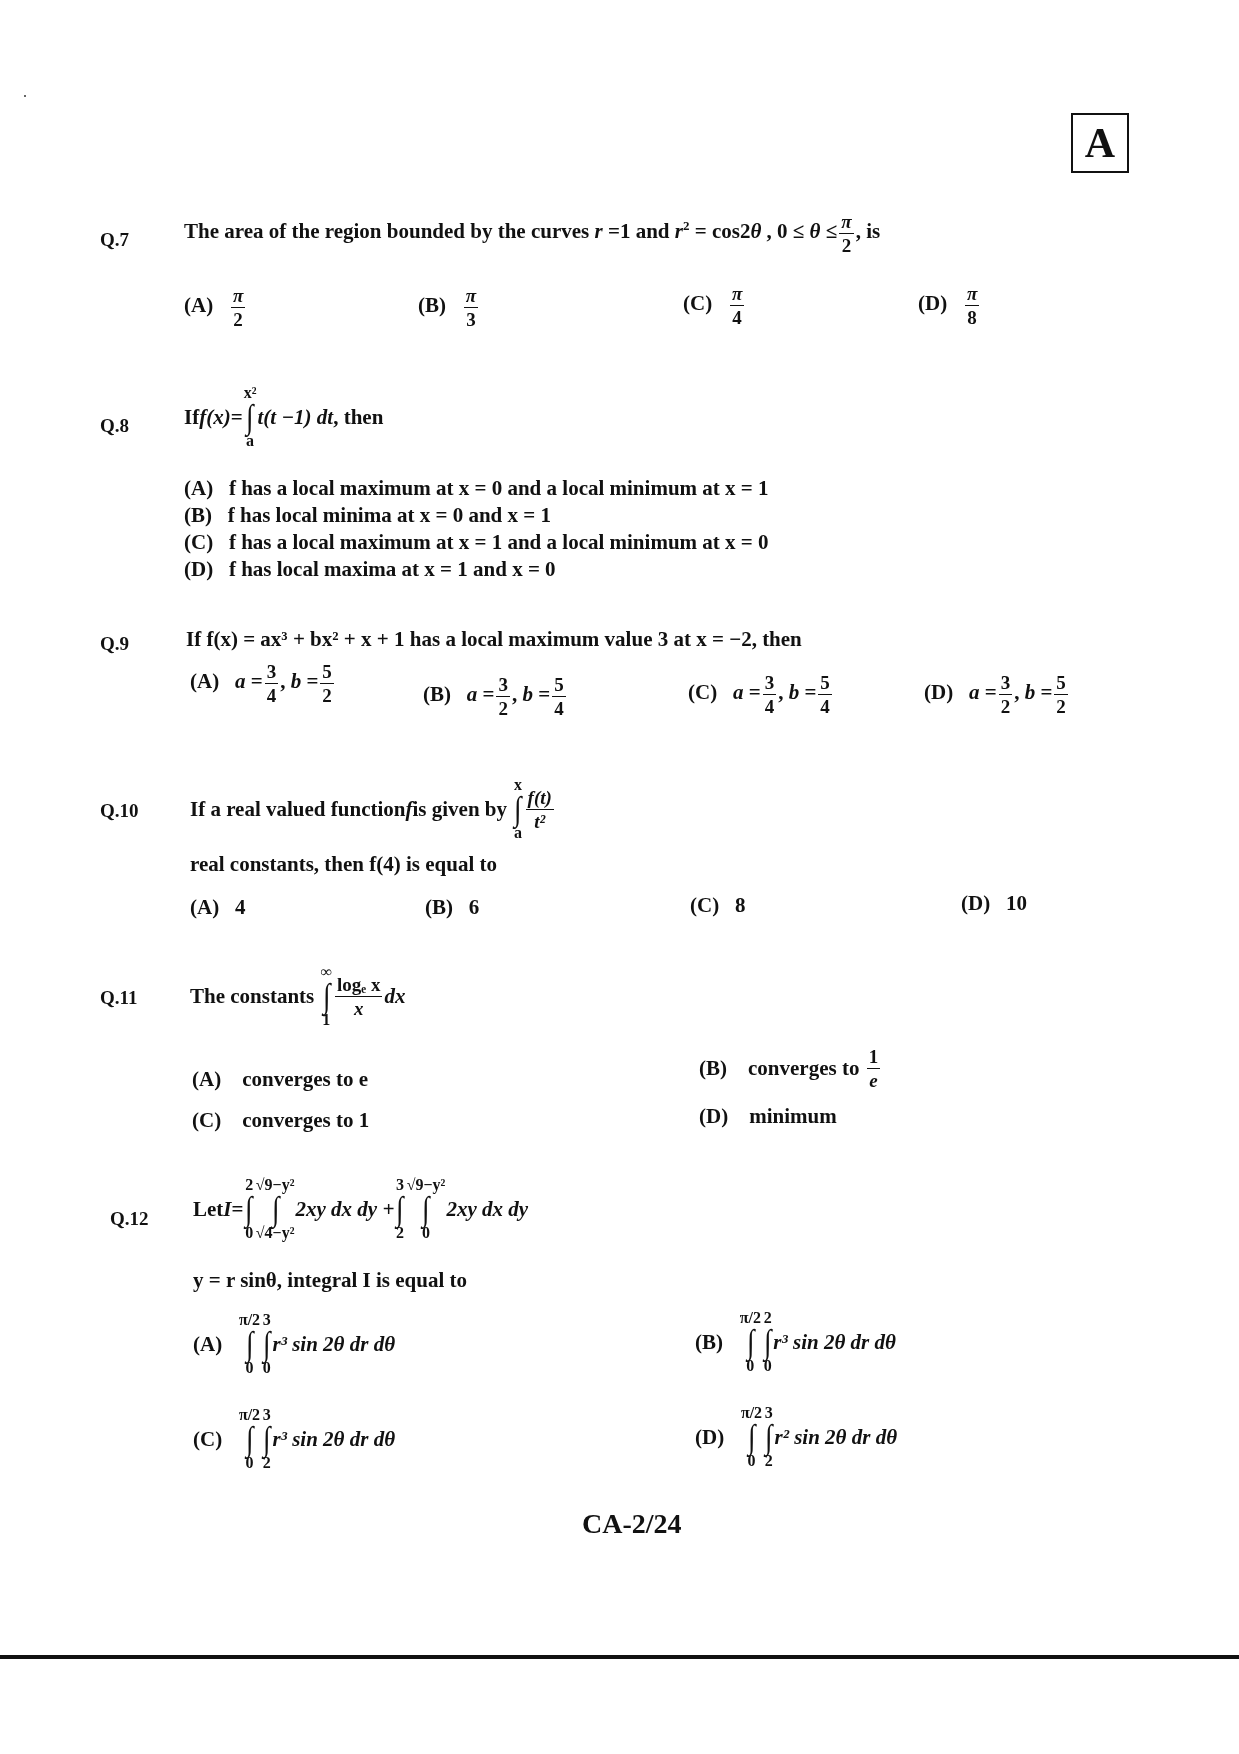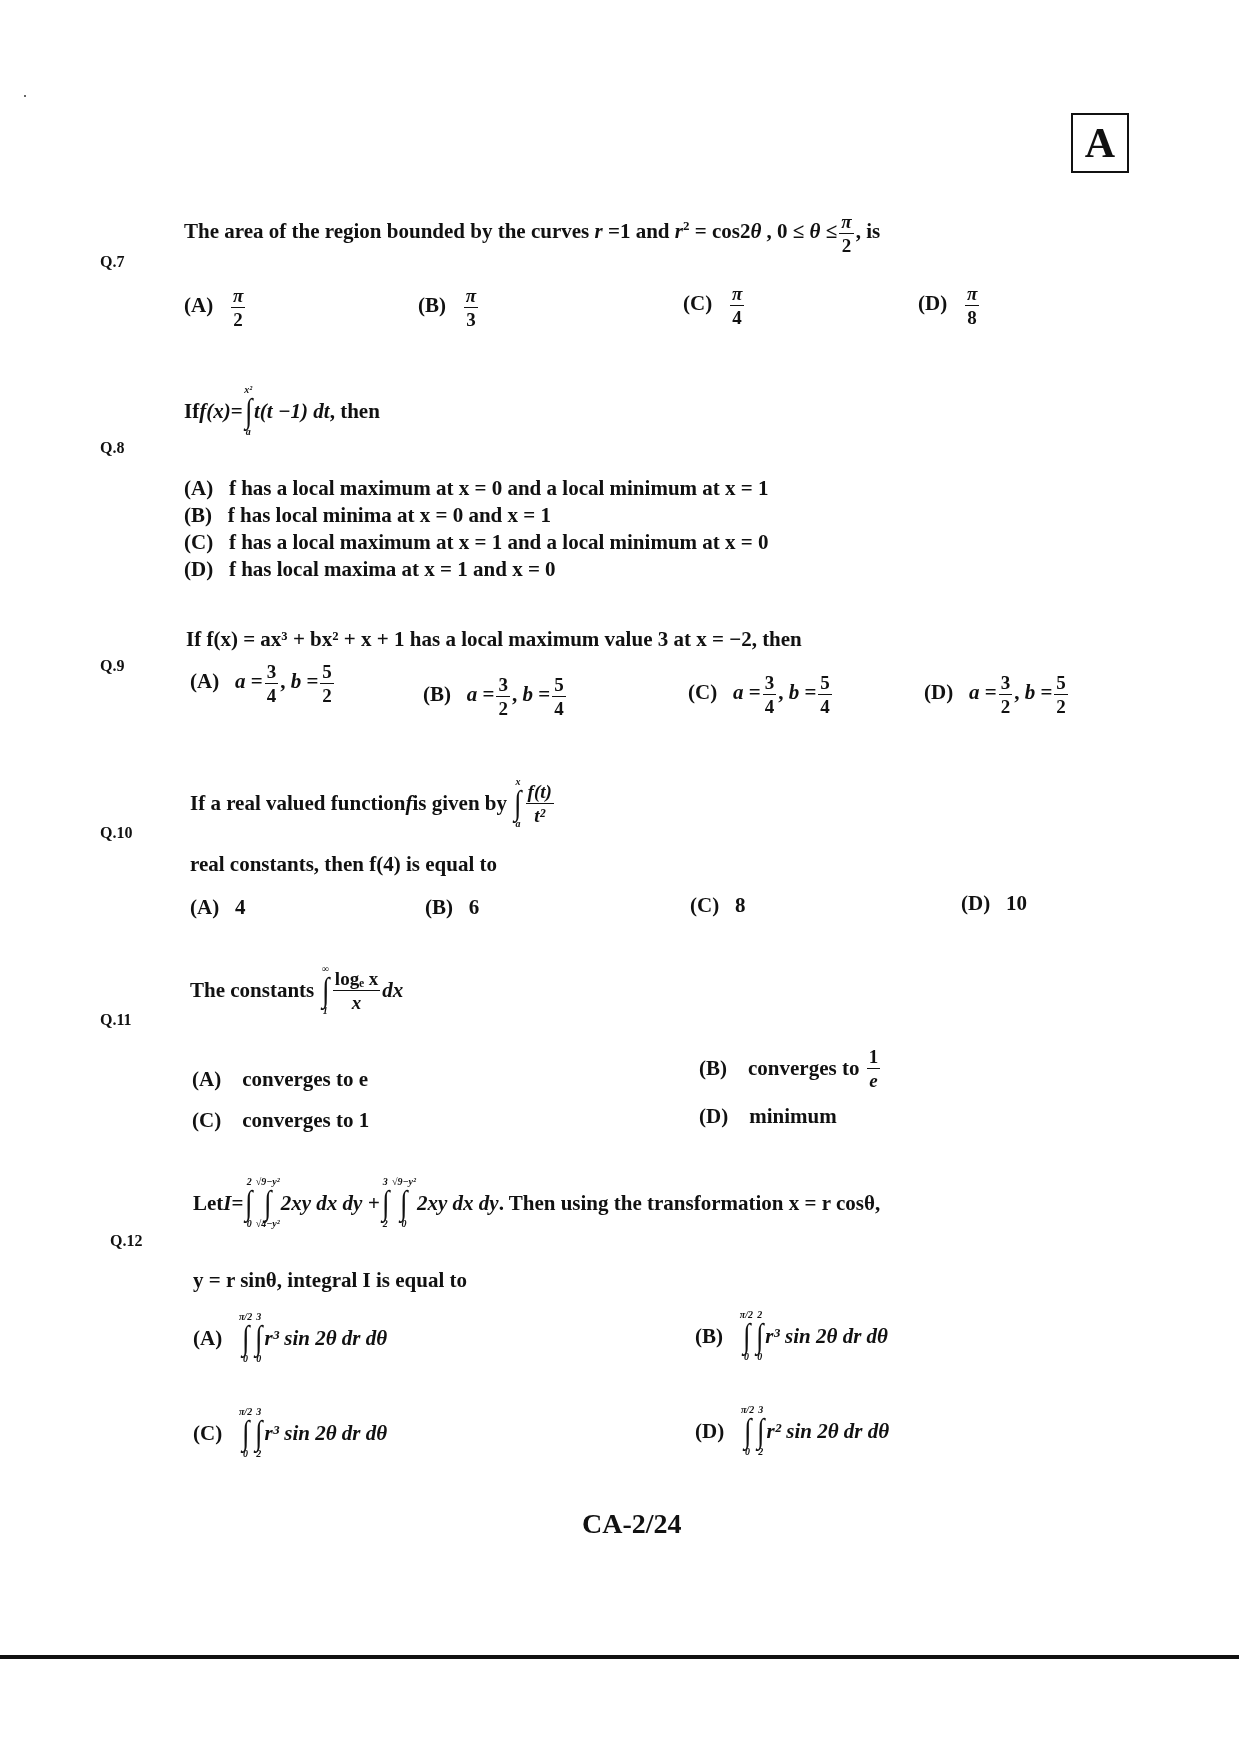--- a/index.html
+++ b/index.html
@@ -1,27 +1,27 @@
 <!DOCTYPE html>
 <html><head>
 <meta charset="utf-8">
 <style>
   html, body { margin:0; padding:0; background:#ffffff; }
   body { width:1239px; height:1754px; position:relative; overflow:hidden;
          font-family:"Liberation Serif","DejaVu Serif",serif; color:#111; }
   .abs { position:absolute; }
-  .q-num { font-size:16px; font-weight:bold;margin-top:24px; }
+  .q-num { font-size:19px; font-weight:bold; }
   .txt { font-size:21px; font-weight:bold; white-space:nowrap; }
   .opt-label { font-size:21px; font-weight:bold; }
   i, .it { font-style:italic; }
   .frac { display:inline-flex; flex-direction:column; align-items:center; vertical-align:middle; line-height:1; margin:0 2px; }
   .frac .n { padding:0 2px 2px; border-bottom:1.6px solid #111; font-size:19px; }
   .frac .d { padding-top:2px; font-size:19px; }
   .int { display:inline-flex; flex-direction:column; align-items:center; vertical-align:middle; line-height:1; margin:0 1px; }
-  .int .lim { font-size:10px; font-style:italic; }
+  .int .lim { font-size:16px; }
   .int .sym { font-size:34px; font-weight:normal; line-height:0.95; transform:scaleX(0.8); }
   sup { font-size:13px; }
   .box-A { left:1071px; top:113px; width:58px; height:60px; border:2.5px solid #111; box-sizing:border-box;
            display:flex; align-items:center; justify-content:center; font-size:42px; font-weight:bold; }
   .footer-code { font-size:28px; font-weight:bold; }
   .rule { left:0; width:1239px; height:4px; background:#111; }
   .dot { width:2px; height:2px; background:#666; }
 </style>
 </head>
 <body>
@@ -165,21 +165,20 @@
       <span class="lim">3</span>
       <span class="sym">∫</span>
       <span class="lim">2</span>
     </span>
   <span class="int">
       <span class="lim">√9−y²</span>
       <span class="sym">∫</span>
       <span class="lim">0</span>
     </span>
   <i>2xy dx dy</i>
-  <span>. Then using the transformation  x = r cosθ,</span>
 </div>
 <div class="abs txt" style="left:193px;top:1268px;">y = r sinθ, integral I is equal to</div>
 
 <div class="abs txt" style="left:193px;top:1312px;display:flex;align-items:center;">
   <span class="opt-label">(A)</span>&nbsp;&nbsp;&nbsp;
   <span class="int">
       <span class="lim">π/2</span>
       <span class="sym">∫</span>
       <span class="lim">0</span>
     </span>

